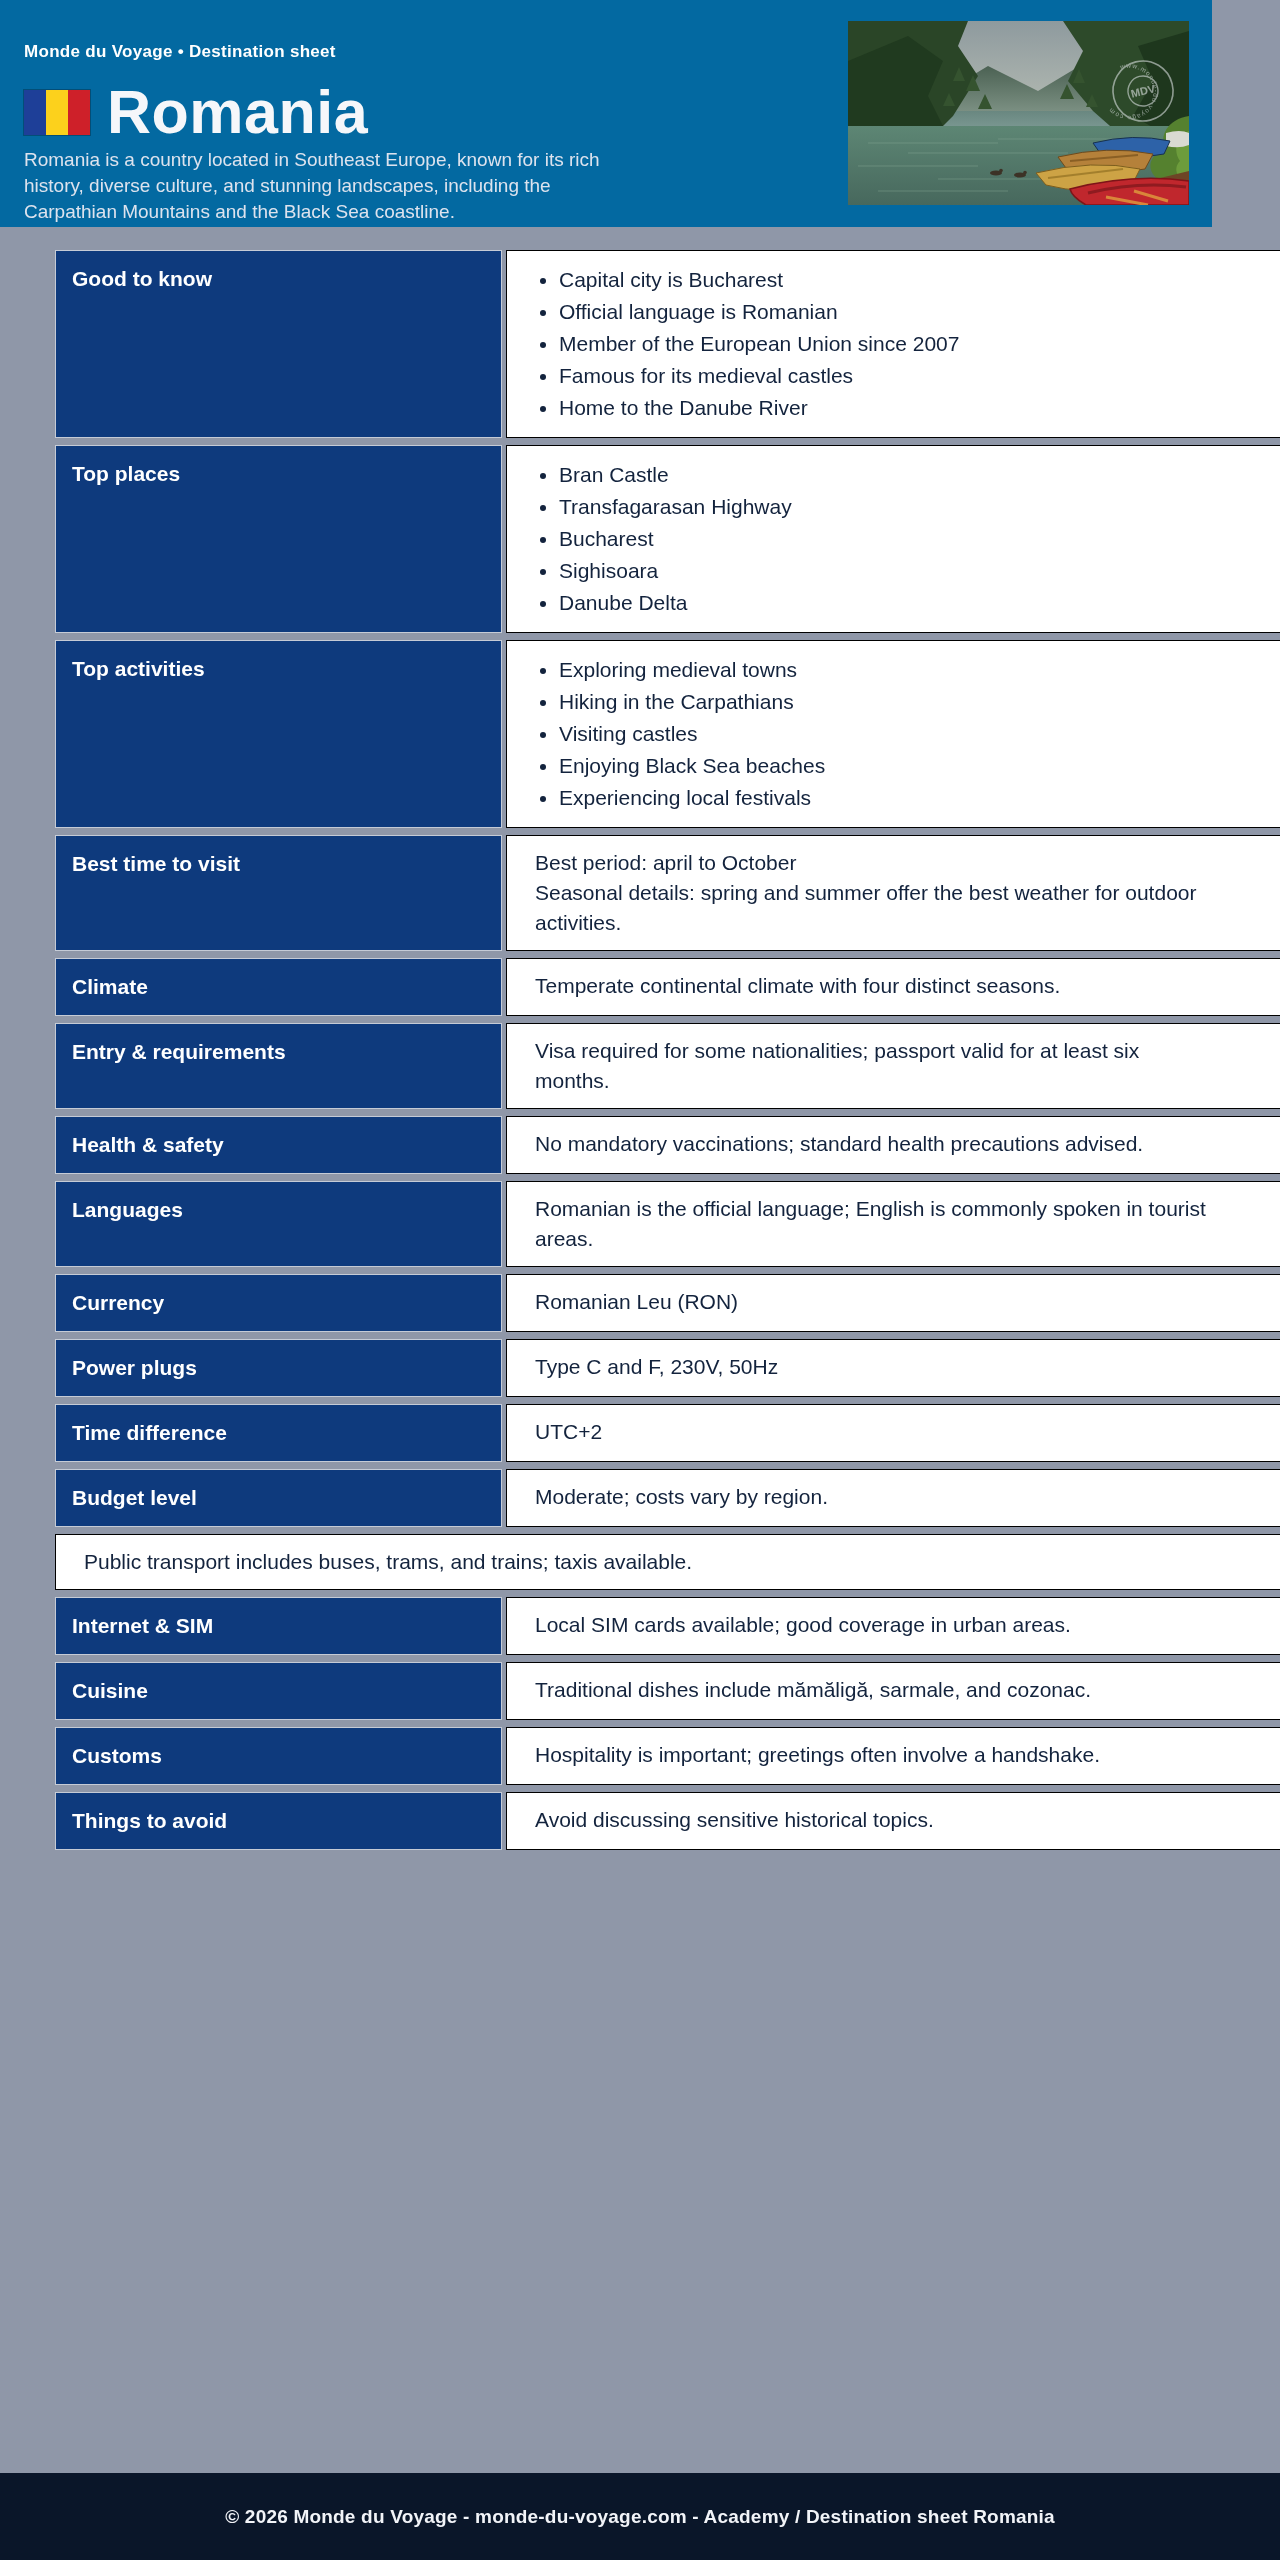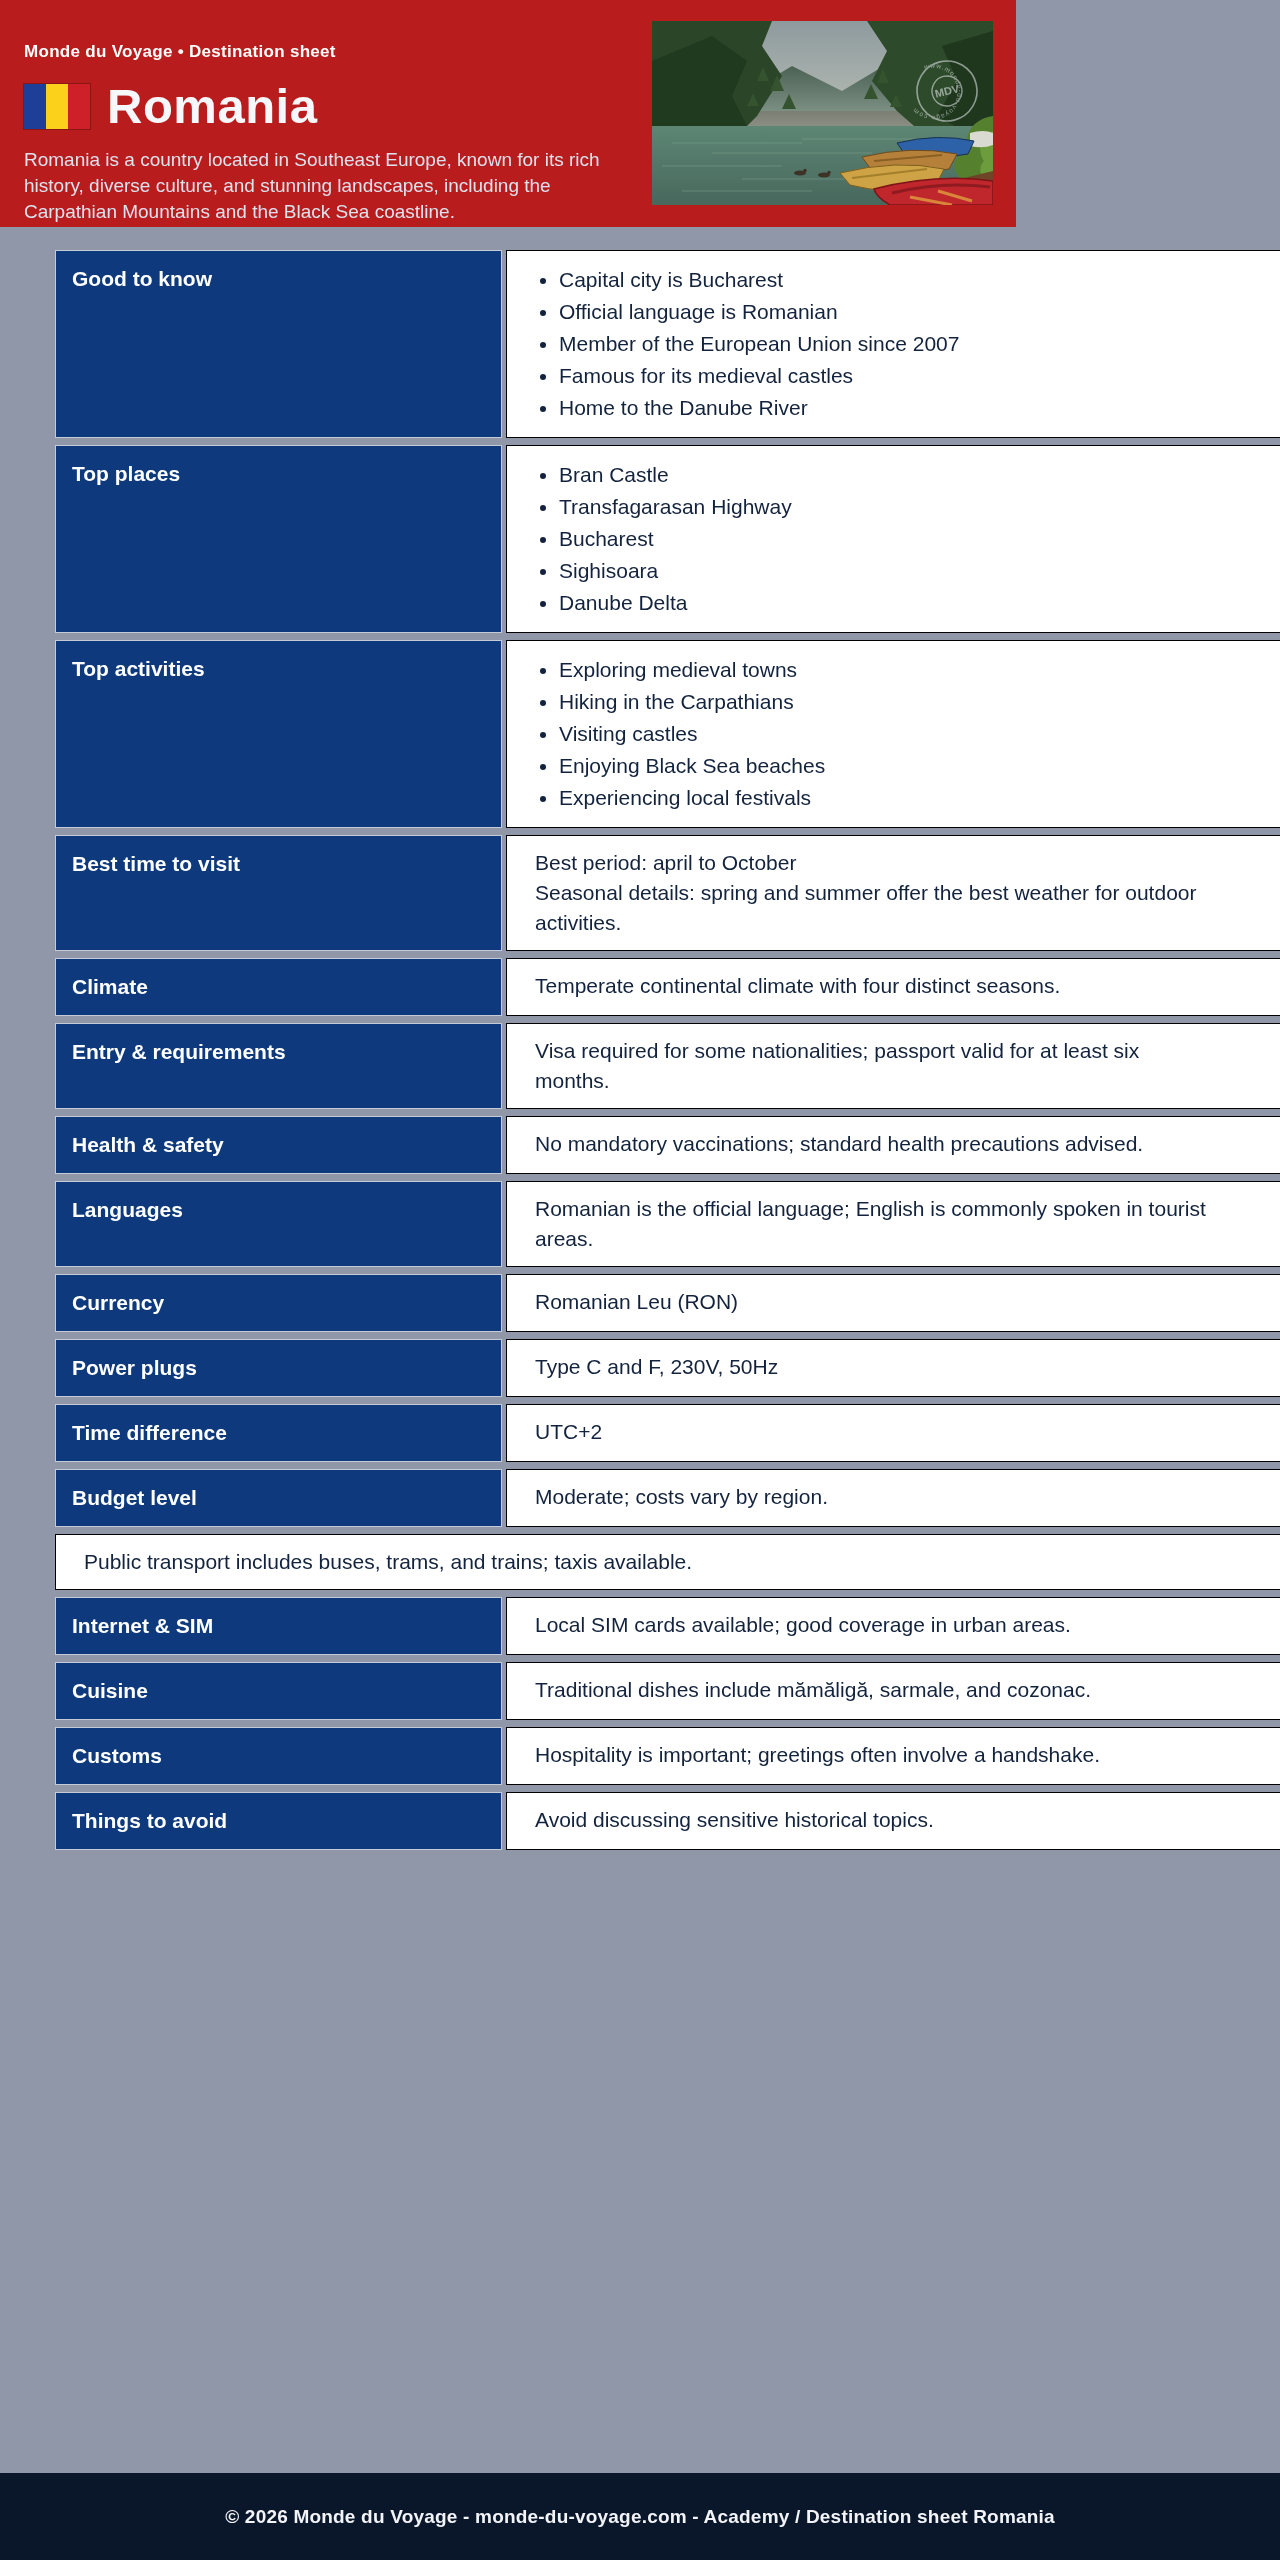--- a/index.html
+++ b/index.html
@@ -8,23 +8,23 @@
     font-family: "Liberation Sans", "DejaVu Sans", sans-serif;
     background: #8f97a8;
     width: 1280px;
     height: 2560px;
     position: relative;
   }
 
   
   .header {
     position: relative;
-    width: 1016px;
+    width: 1212px;
     height: 227px;
-    background: #b91c1c;
+    background: #0369a1;
     color: #f5f7fa;
     overflow: hidden;
   }
   .eyebrow {
     position: absolute;
     left: 24px; top: 42px;
     font-size: 17px;
     font-weight: bold;
     letter-spacing: 0.3px;
     color: #ffffff;
@@ -37,21 +37,21 @@
     gap: 17px;
   }
   .flag {
     width: 66px; height: 45px;
     display: flex;
     flex: none;
     box-shadow: 0 0 0 1px rgba(0,0,0,0.25);
   }
   .flag .stripe { flex: 1; height: 100%; }
   .page-title {
-    font-size: 49px;
+    font-size: 61px;
     font-weight: bold;
     letter-spacing: 0.5px;
     color: #f5f7fa;
     line-height: 1;
   }
   .header-desc {
     position: absolute;
     left: 24px; top: 147px;
     width: 590px;
     font-size: 19px;

